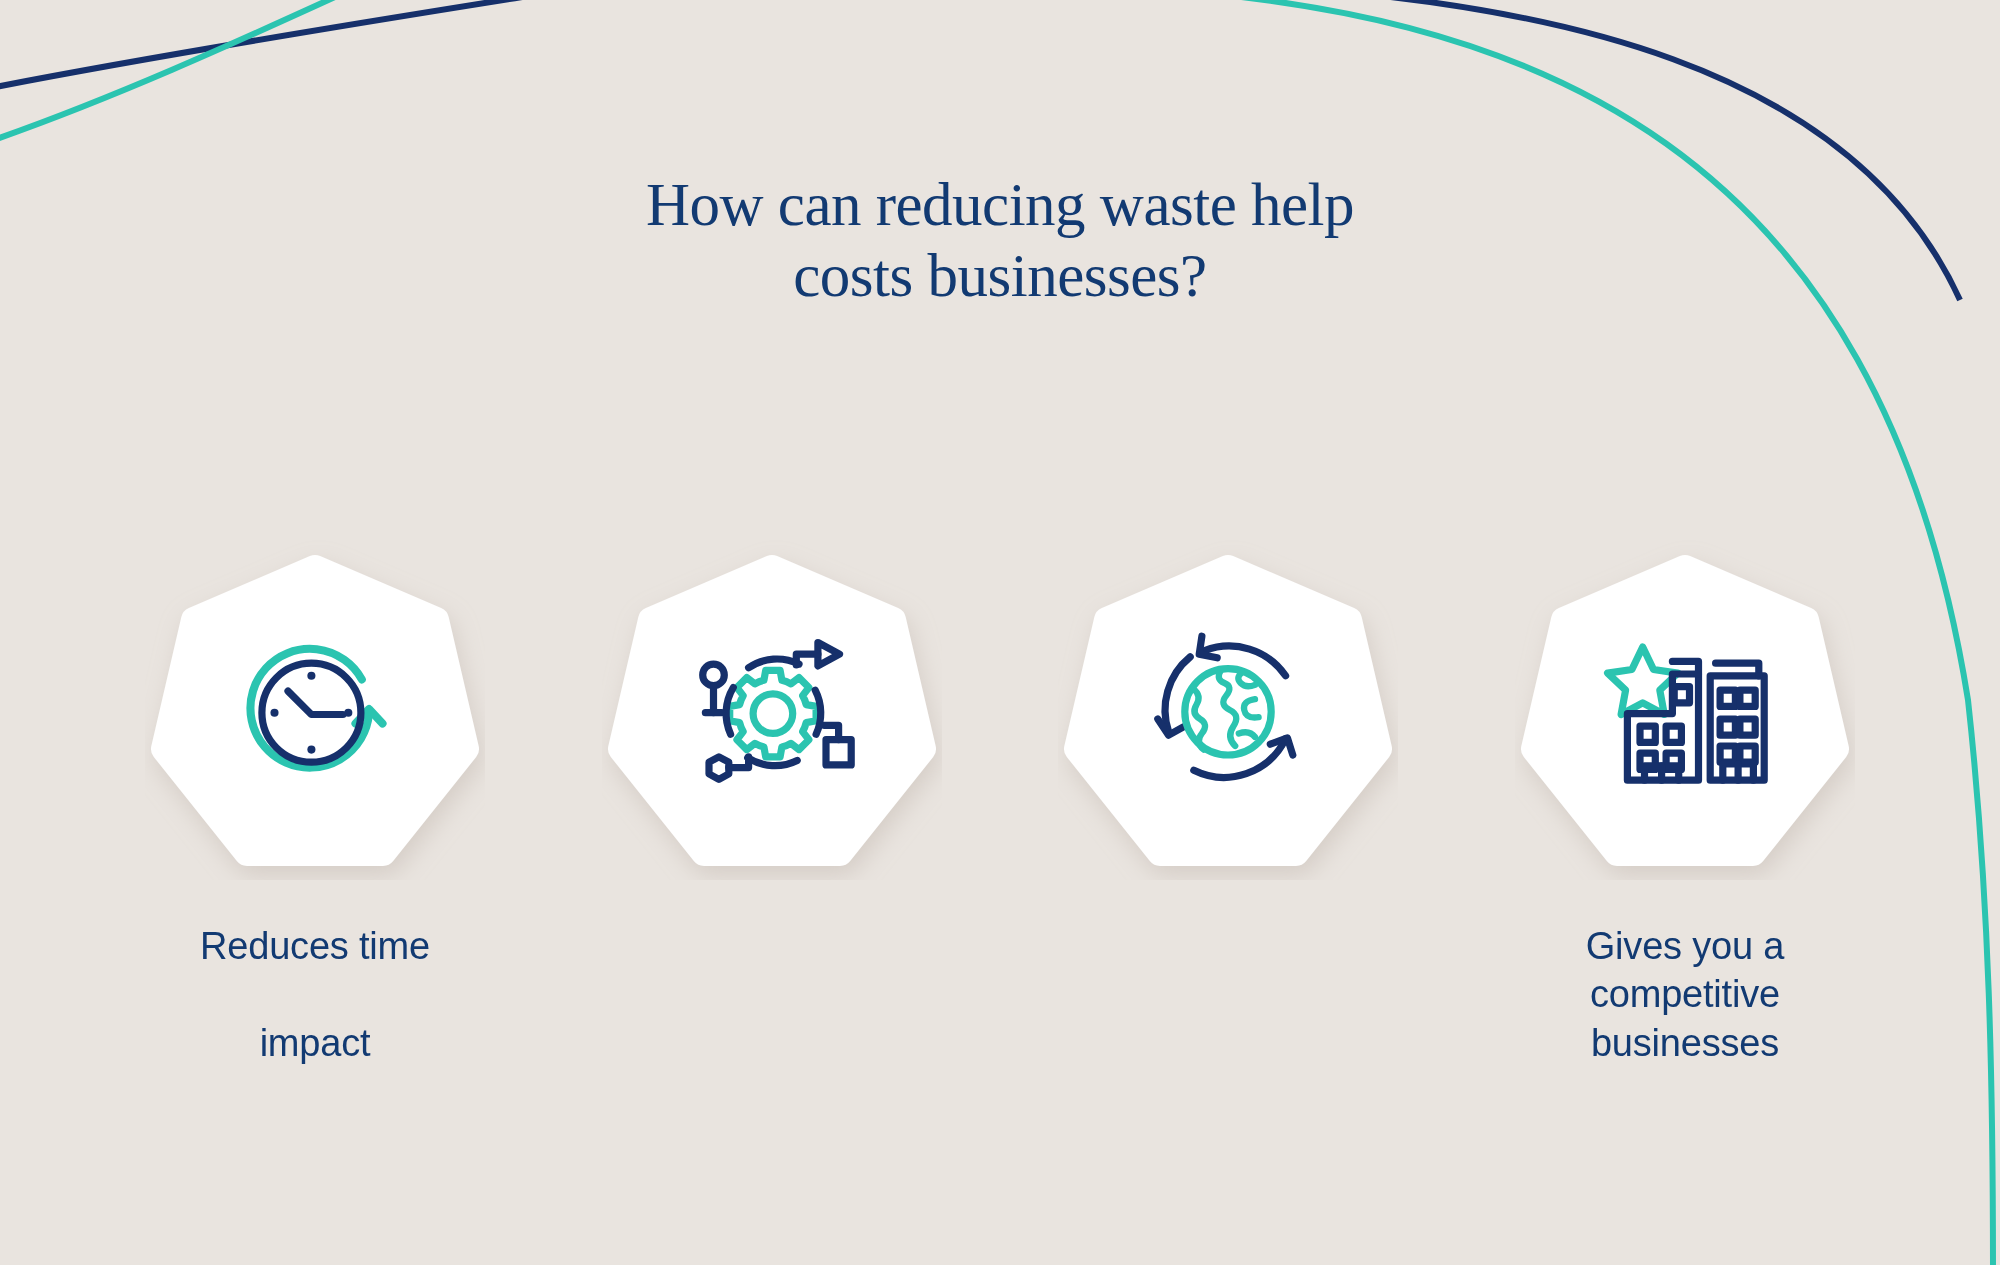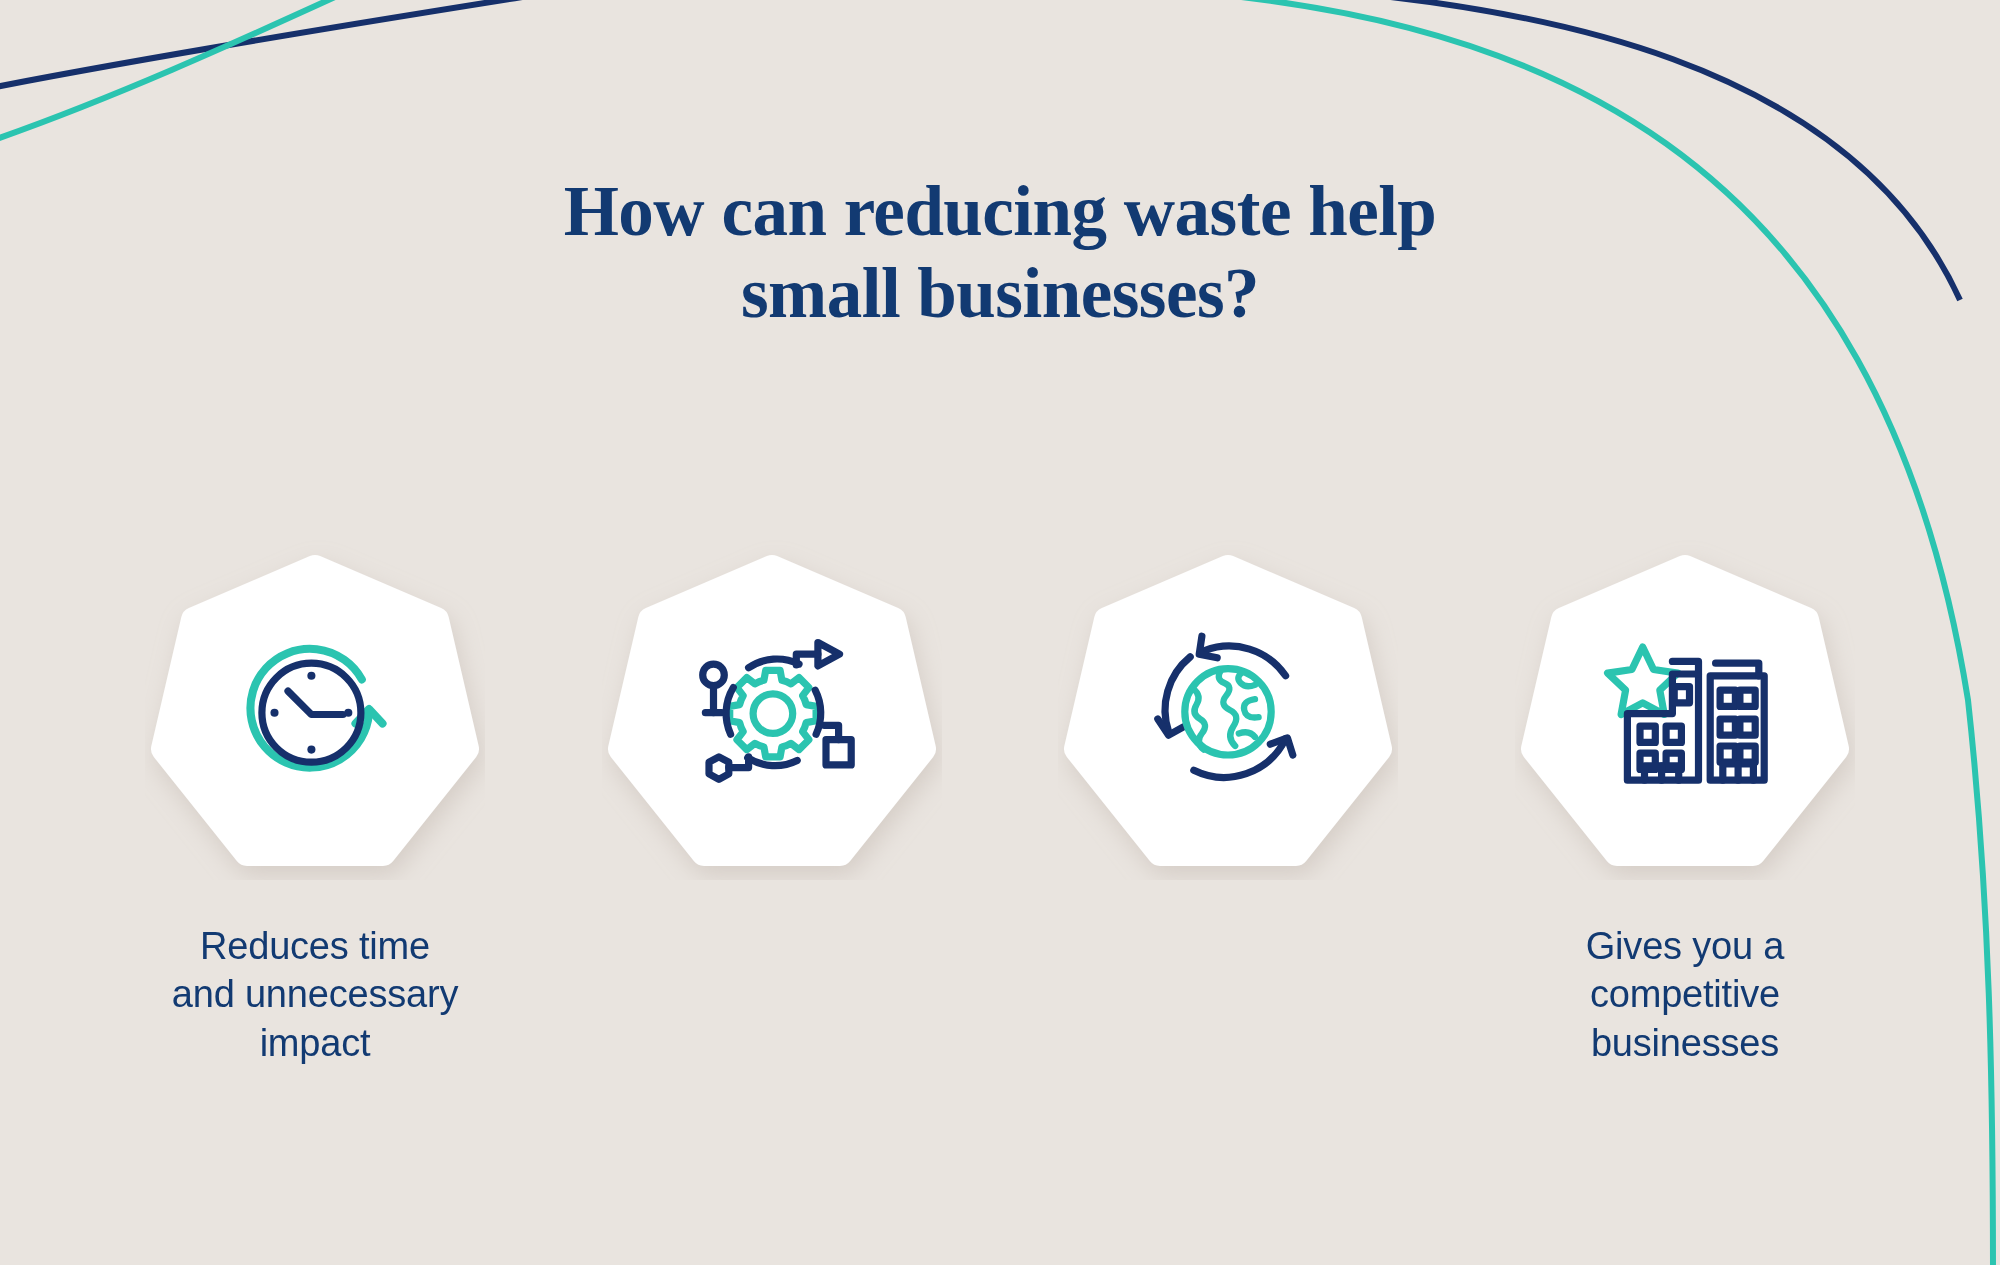--- a/index.html
+++ b/index.html
@@ -20,22 +20,22 @@
     pointer-events:none;
   }
   .title-wrap{
     position:absolute;
     left:0;top:170px;width:2000px;
     text-align:center;
   }
   .title-line{
     display:block;
     font-family:"Liberation Serif", serif;
-    font-weight:bold;
-    font-size:71px;
+    font-weight:normal;
+    font-size:61px;
     line-height:1.16;
     letter-spacing:-0.5px;
     color:#123a72;
     white-space:pre;
   }
   .cards{
     position:absolute;
     left:100px;top:540px;
     width:1800px;
     display:flex;
@@ -82,21 +82,21 @@
 
     <path d="M -30 148 C 120 98 280 22 420 -42" fill="none" stroke="#2bc4b0" stroke-width="6"></path>
 
     <path d="M 1180 -18 C 1560 -6 1855 70 1960 300" fill="none" stroke="#16306b" stroke-width="6"></path>
 
     <path d="M 1100 -14 C 1540 4 1880 150 1968 700 C 1990 900 1993 1090 1993 1275" fill="none" stroke="#2bc4b0" stroke-width="6"></path>
   </svg>
 
   <div class="title-wrap">
     <span class="title-line">How can reducing waste help</span>
-    <span class="title-line">small businesses?</span>
+    <span class="title-line">costs businesses?</span>
   </div>
 
   <div class="cards">
 
     <div class="card-col">
       <div class="hept-wrap">
         <svg class="hept-svg" viewBox="0 0 340 340">
           <path filter="url(#cardShadow)" fill="#ffffff" stroke-linejoin="round" stroke="#ffffff" stroke-width="26" d="M 170 28 L 291 80 L 321 209 L 238 313 L 102 313 L 19 209 L 49 80 Z"></path>
         </svg>
         <svg class="icon-svg" viewBox="0 0 200 200">
@@ -109,21 +109,21 @@
           <circle cx="96" cy="62" r="4.5" fill="#16306b"></circle>
           <circle cx="137" cy="103" r="4.5" fill="#16306b"></circle>
           <circle cx="96" cy="144" r="4.5" fill="#16306b"></circle>
           <circle cx="55" cy="103" r="4.5" fill="#16306b"></circle>
 
           <path d="M 70 79 L 96 105 L 131 105" fill="none" stroke="#16306b" stroke-width="8" stroke-linecap="round" stroke-linejoin="round"></path>
         </svg>
       </div>
       <div class="caption">
         <span>Reduces time</span><br>
-        <span>and unnecessary</span><br>
+        <br>
         <span>impact</span>
       </div>
     </div>
 
     <div class="card-col">
       <div class="hept-wrap">
         <svg class="hept-svg" viewBox="0 0 340 340">
           <path filter="url(#cardShadow)" fill="#ffffff" stroke-linejoin="round" stroke="#ffffff" stroke-width="26" d="M 170 28 L 291 80 L 321 209 L 238 313 L 102 313 L 19 209 L 49 80 Z"></path>
         </svg>
         <svg class="icon-svg" viewBox="0 0 200 200">

